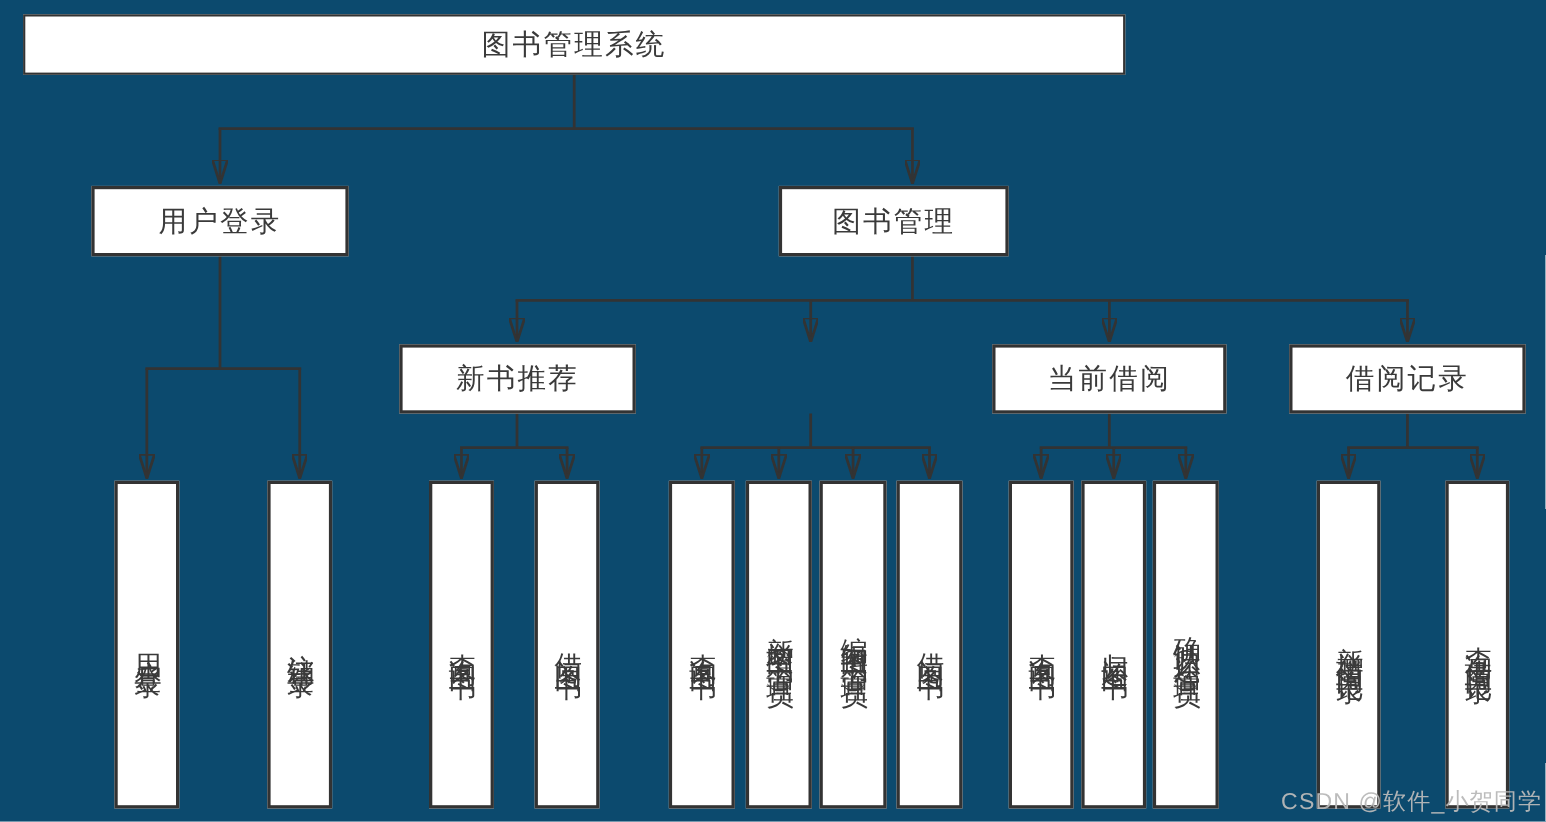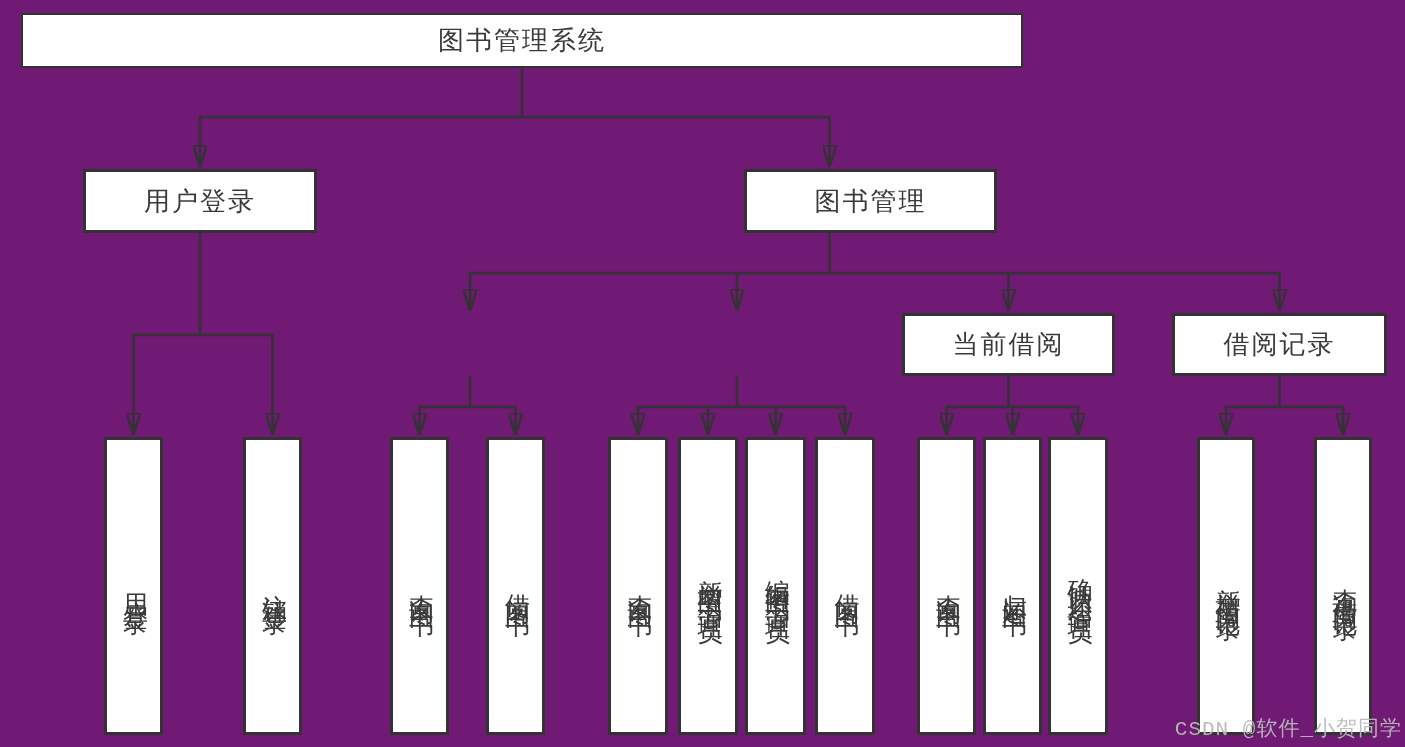--- a/index.html
+++ b/index.html
@@ -1,20 +1,20 @@
 <!DOCTYPE html>
 <html><head>
 <meta charset="utf-8">
 <style>
   html, body { margin:0; padding:0; background:#ffffff; }
   .stage {
     position:relative;
     width:1405px; height:747px;
-    background:#701a75;
-    font-family:Liberation Mono, monospace;
+    background:#0c4a6e;
+    font-family:Liberation Sans, sans-serif;
     overflow:hidden;
   }
   .wires { position:absolute; left:0; top:0; width:1405px; height:747px; }
   .wires path, .wires line { stroke:#333333; stroke-width:2.5; fill:none; }
   .box {
     position:absolute;
     background:#ffffff;
     border:3px solid #333333;
     box-sizing:border-box;
     display:flex; align-items:center; justify-content:center;
@@ -95,24 +95,27 @@
     <line x1="1343" y1="407" x2="1343" y2="434" marker-end="url(#ah)"></line>
   </svg>
 
   <div class="box root" style="left:21px;top:13px;width:1002px;height:55px">
     <span class="h-lbl">图书管理系统</span>
   </div>
 
   <div class="box" style="left:83px;top:169px;width:234px;height:64px">
     <span class="h-lbl">用户登录</span>
   </div>
-  <div class="box" style="left:744px;top:169px;width:253px;height:64px">
+  <div class="box" style="left:708px;top:169px;width:209px;height:64px">
     <span class="h-lbl">图书管理</span>
   </div>
 
+  <div class="box" style="left:363px;top:313px;width:215px;height:63px">
+    <span class="h-lbl">新书推荐</span>
+  </div>
   <div class="box" style="left:1172px;top:313px;width:215px;height:63px">
     <span class="h-lbl">借阅记录</span>
   </div>
   <div class="box" style="left:902px;top:313px;width:213px;height:63px">
     <span class="h-lbl">当前借阅</span>
   </div>
 
   <div class="box" style="left:104px;top:437px;width:59px;height:298px">
     <span class="v-lbl">用户登录</span>
   </div>

